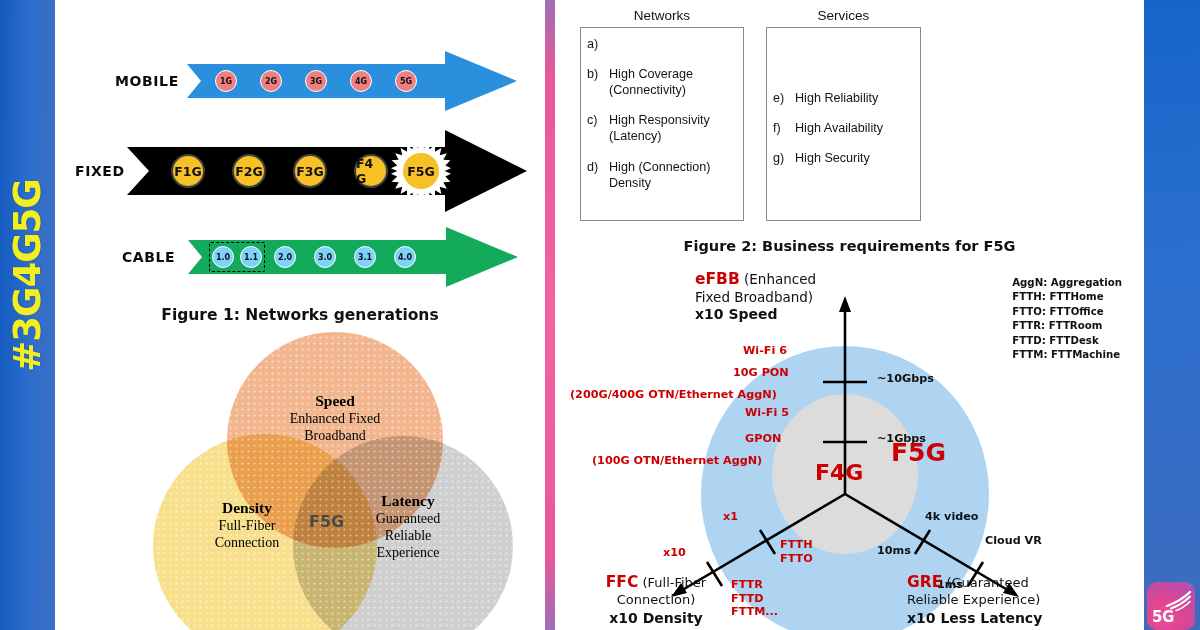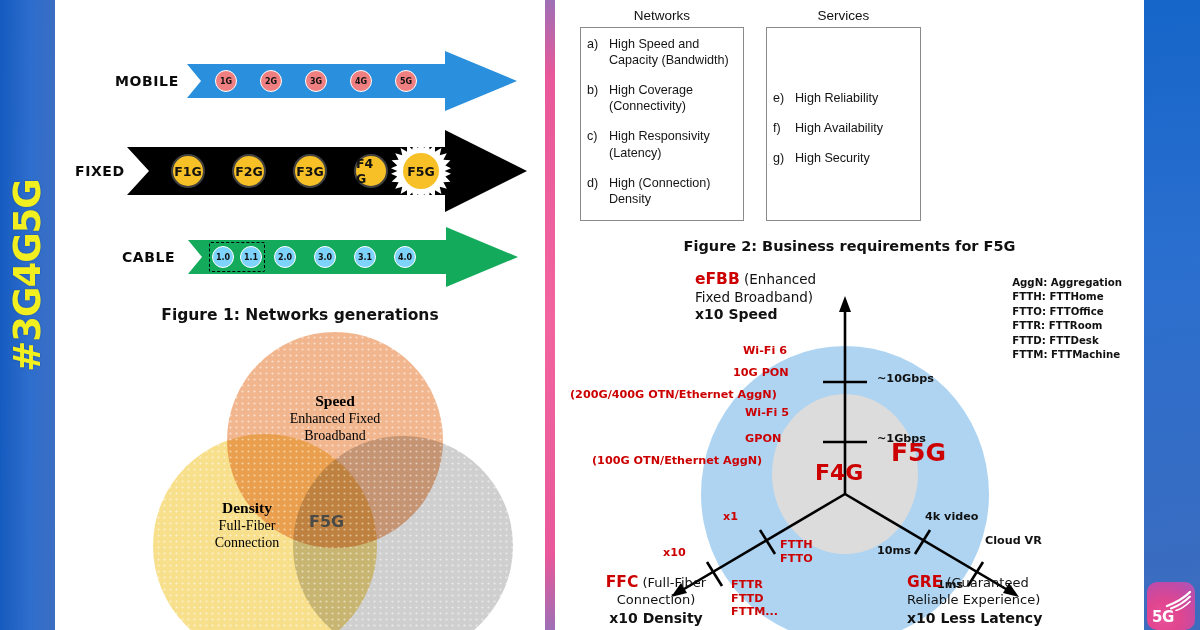--- a/index.html
+++ b/index.html
@@ -254,35 +254,38 @@
         </g>
       </svg>
       <div class="venn-text" style="left:110px; top:68px; width:160px;">
         <span class="t">Speed</span>
         <span class="s">Enhanced Fixed<br>Broadband</span>
       </div>
       <div class="venn-text" style="left:22px; top:175px; width:160px;">
         <span class="t">Density</span>
         <span class="s">Full-Fiber<br>Connection</span>
       </div>
+      <div class="venn-text" style="left:182px; top:168px; width:162px;">
+        <span class="t">Latency</span>
+        <span class="s">Guaranteed<br>Reliable<br>Experience</span>
+      </div>
       <div class="venn-center" style="left:164px; top:188px;">F5G</div>
     </div>
   </div>
 
   <div class="right-col">
 
     <div class="boxes-wrap">
 
       <div class="box-col" style="left:25px; width:164px;">
         <div class="box-title">Networks</div>
         <div class="box">
           <ul>
             <li>
                 <span class="mk">a)</span>
-                <span class="tx">High Speed and Capacity (Bandwidth)</span>
               </li>
             <li>
                 <span class="mk">b)</span>
                 <span class="tx">High Coverage (Connectivity)</span>
               </li>
             <li>
                 <span class="mk">c)</span>
                 <span class="tx">High Responsivity (Latency)</span>
               </li>
             <li>

